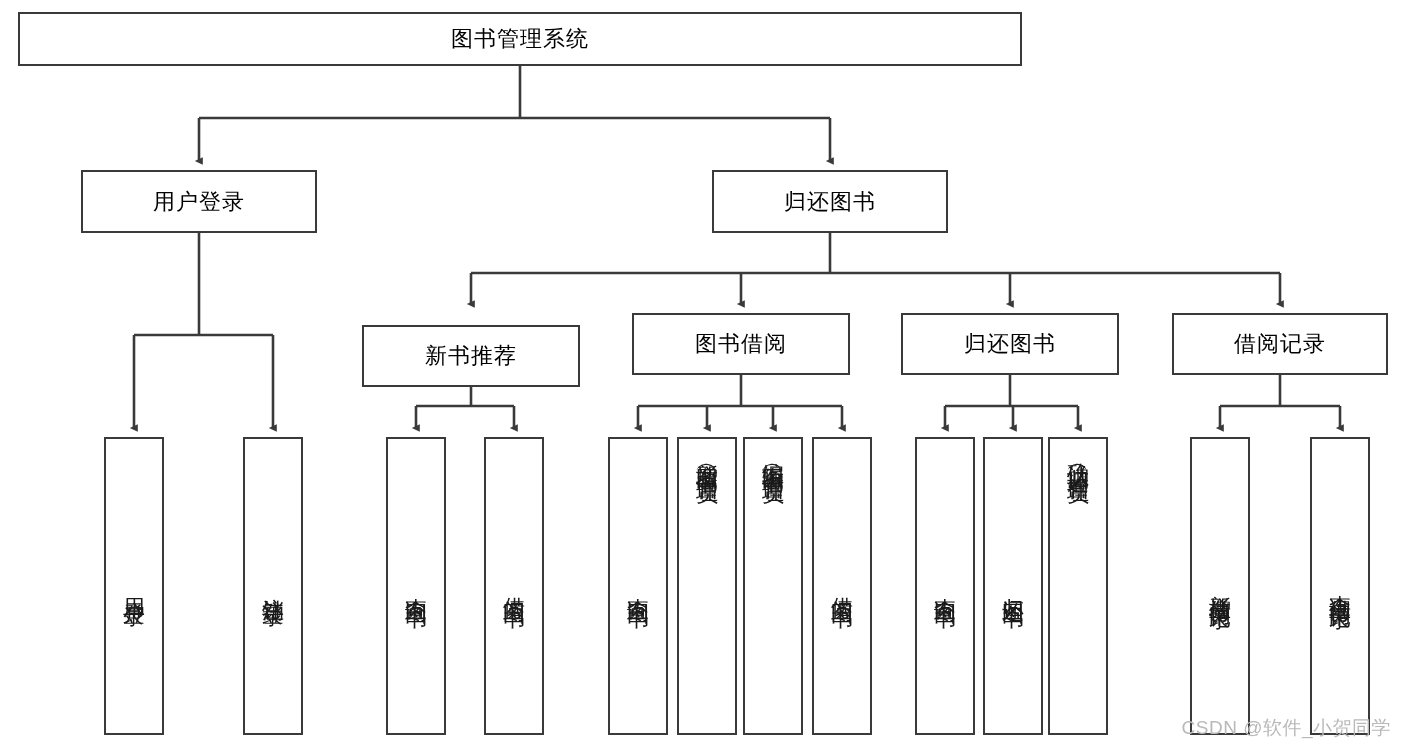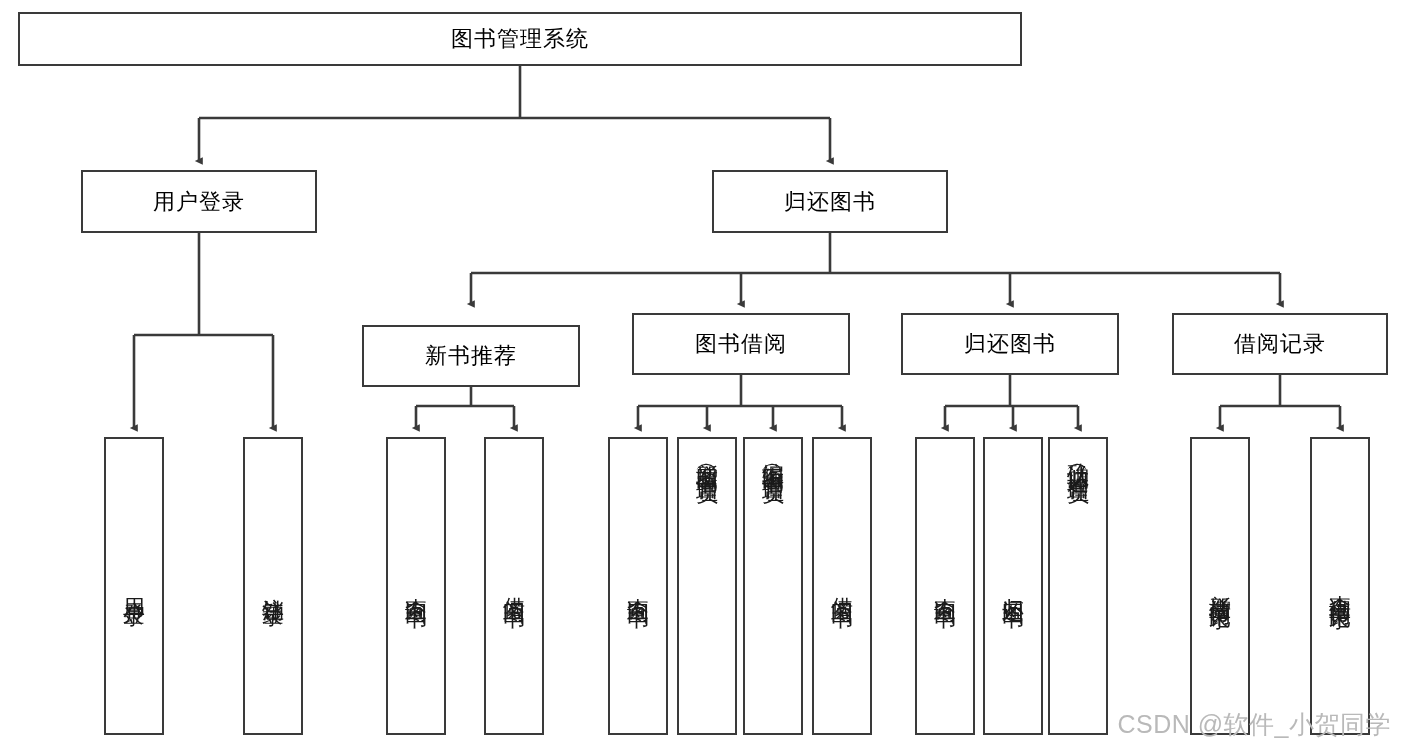--- a/index.html
+++ b/index.html
@@ -67,21 +67,21 @@
   }
   .conn-line {
     stroke: #3a3a3a;
     stroke-width: 2.6;
     fill: none;
   }
   .watermark {
     position: absolute;
     right: 14px;
     bottom: 6px;
-    font-size: 25px;
+    font-size: 19px;
     color: #b9b9b9;
     white-space: nowrap;
     letter-spacing: 0.5px;
   }
 </style>
 </head>
 <body>
 
 <div id="diagram-root">
   <svg class="connectors" viewBox="0 0 1405 747">

